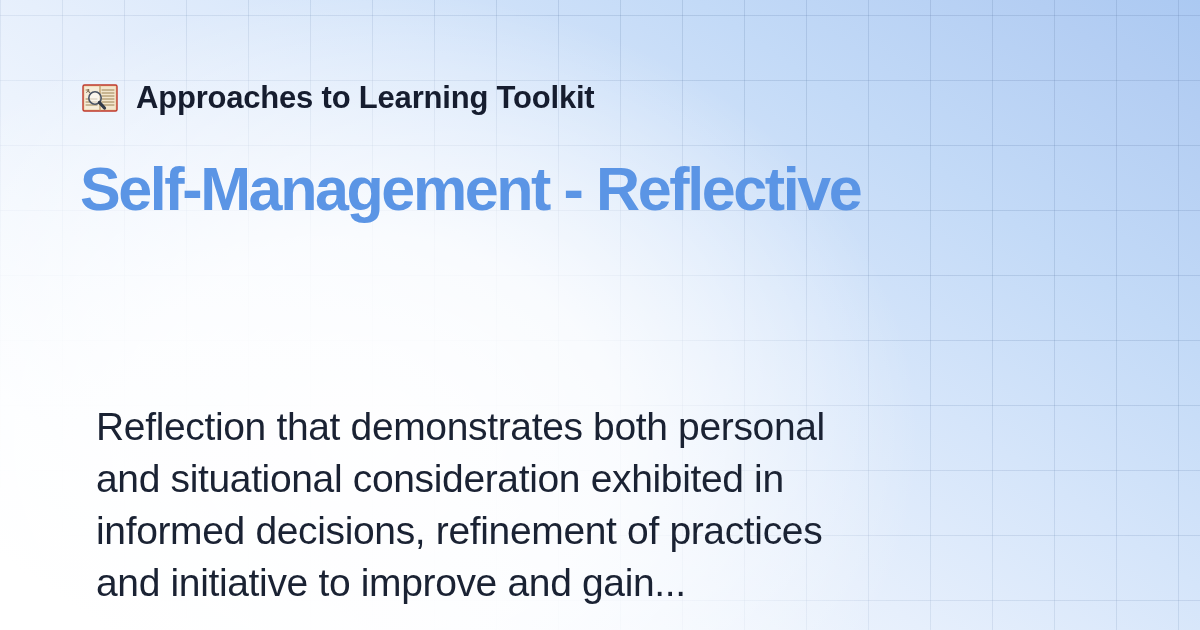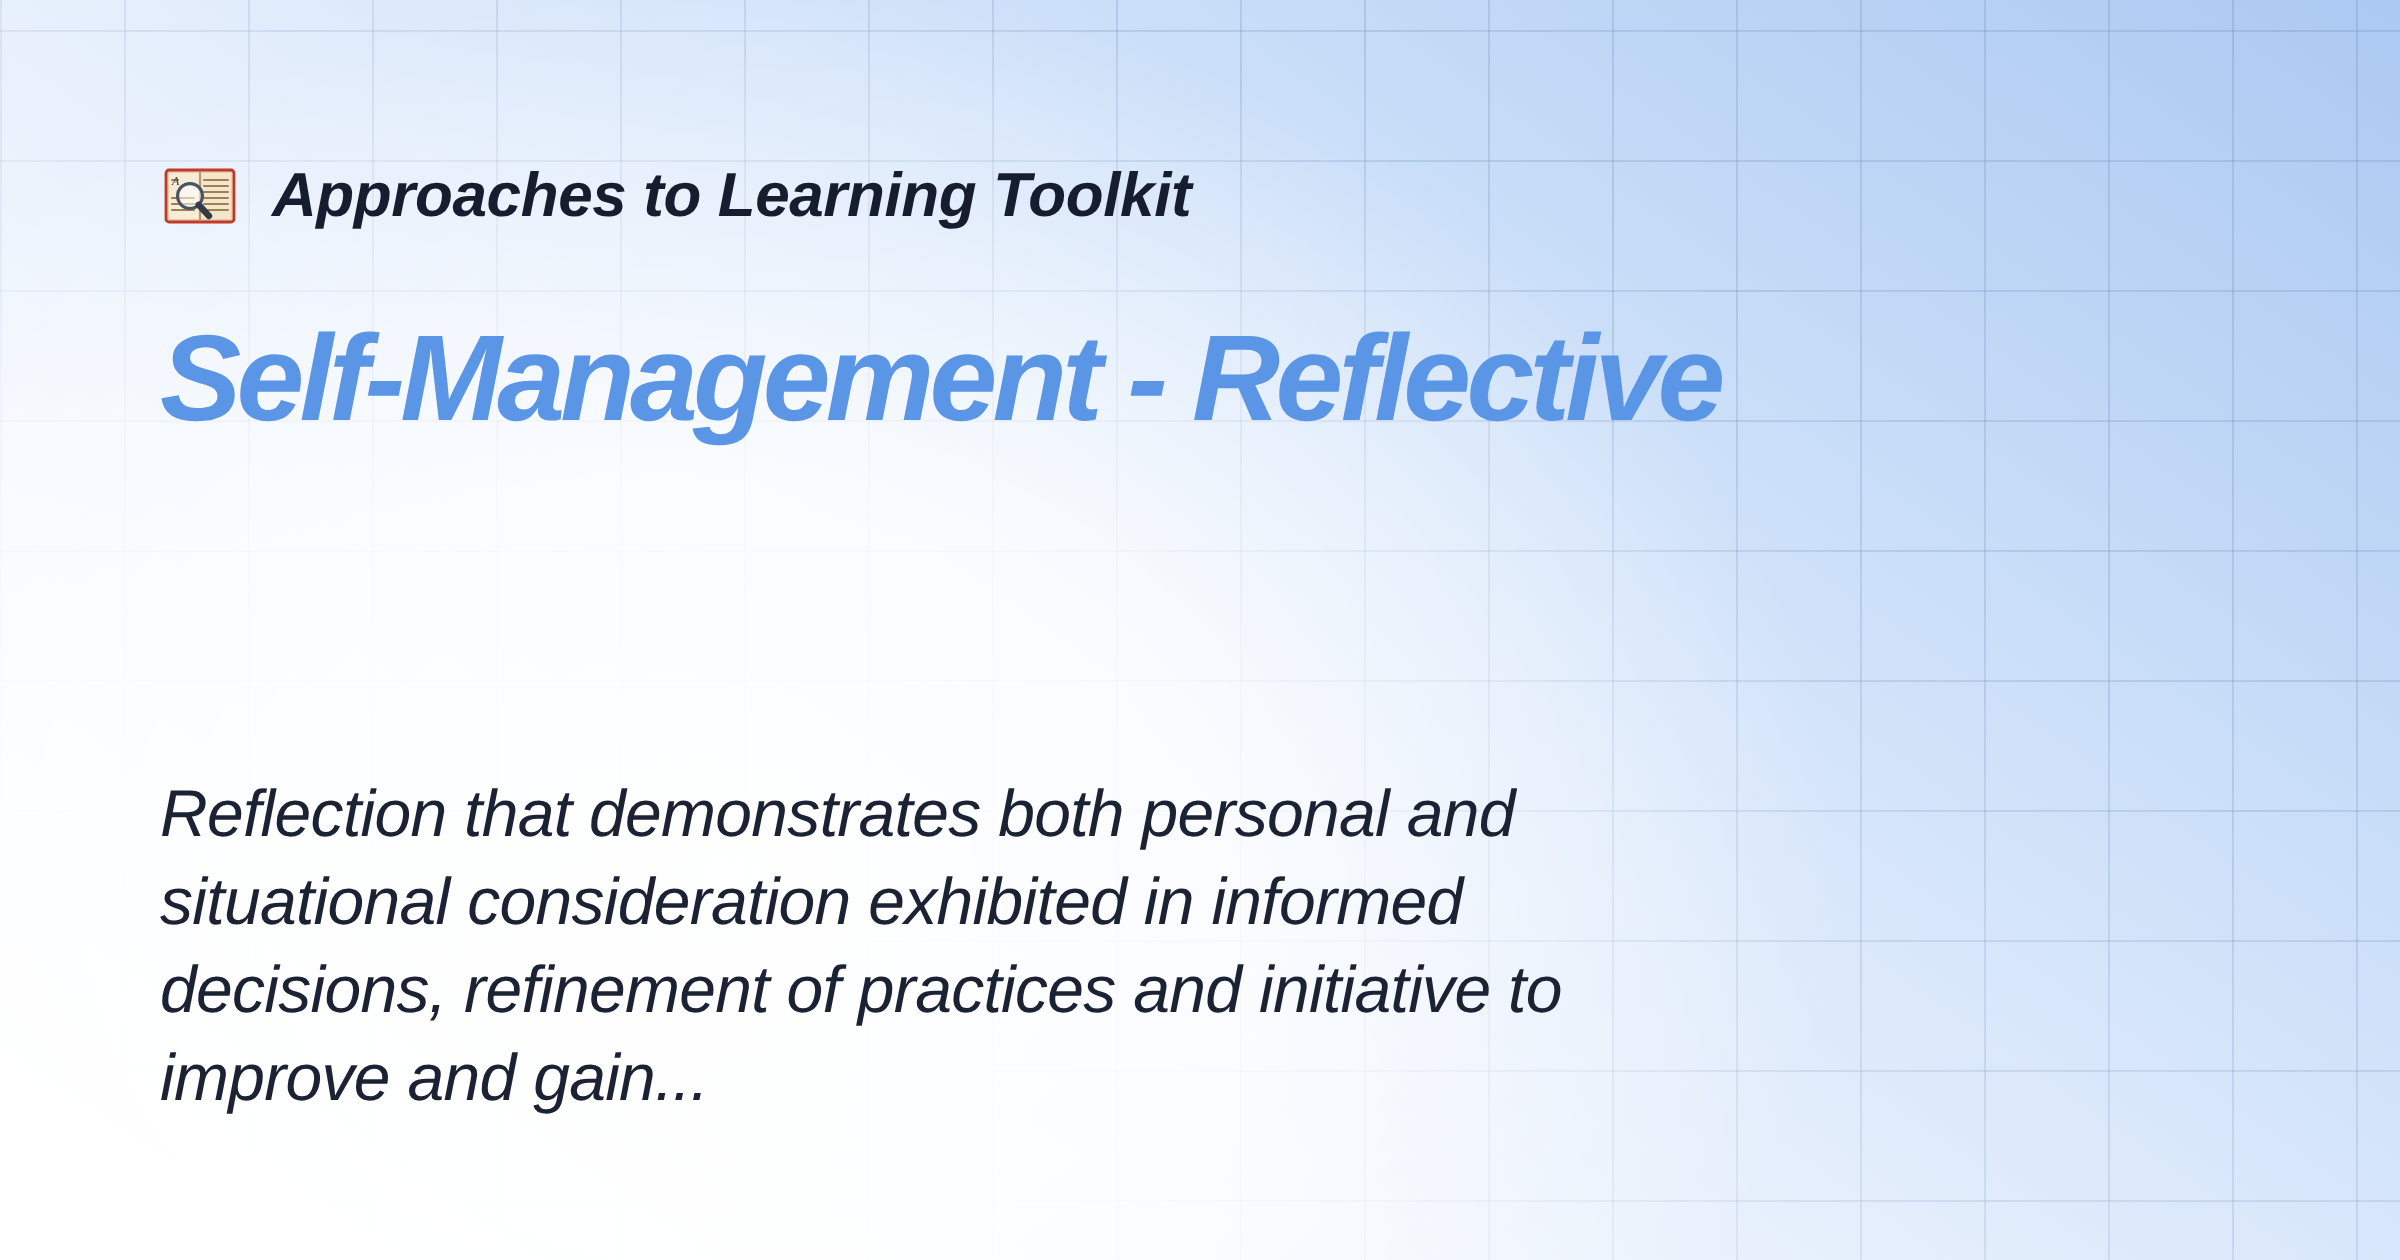--- a/index.html
+++ b/index.html
@@ -81,21 +81,20 @@
     pointer-events: none;
   }
 
   
   .content {
     position: absolute;
     left: 80px;
     top: 0;
     width: 1000px;
     height: 552px;
-    font-style: italic;
   }
 
   
   .brand-row {
     position: absolute;
     top: 78px;
     left: 0;
     display: flex;
     align-items: center;
     gap: 16px;
@@ -136,23 +135,23 @@
     color: #5b95e5;
     text-rendering: optimizeLegibility;
   }
 
   
   .description {
     position: absolute;
     top: 385px;
     left: 0;
     width: 760px;
-    margin: 0;
-    font-family: "Liberation Sans", sans-serif;
-    font-size: 33px;
+    margin: 16px;
+    font-family: "Liberation Sans", sans-serif;
+    font-size: 39px;
     font-weight: normal;
     line-height: 1.33;
     letter-spacing: -0.35px;
     color: #1a2233;
   }
 </style>
 </head>
 <body>
 
 <div class="og-card">

